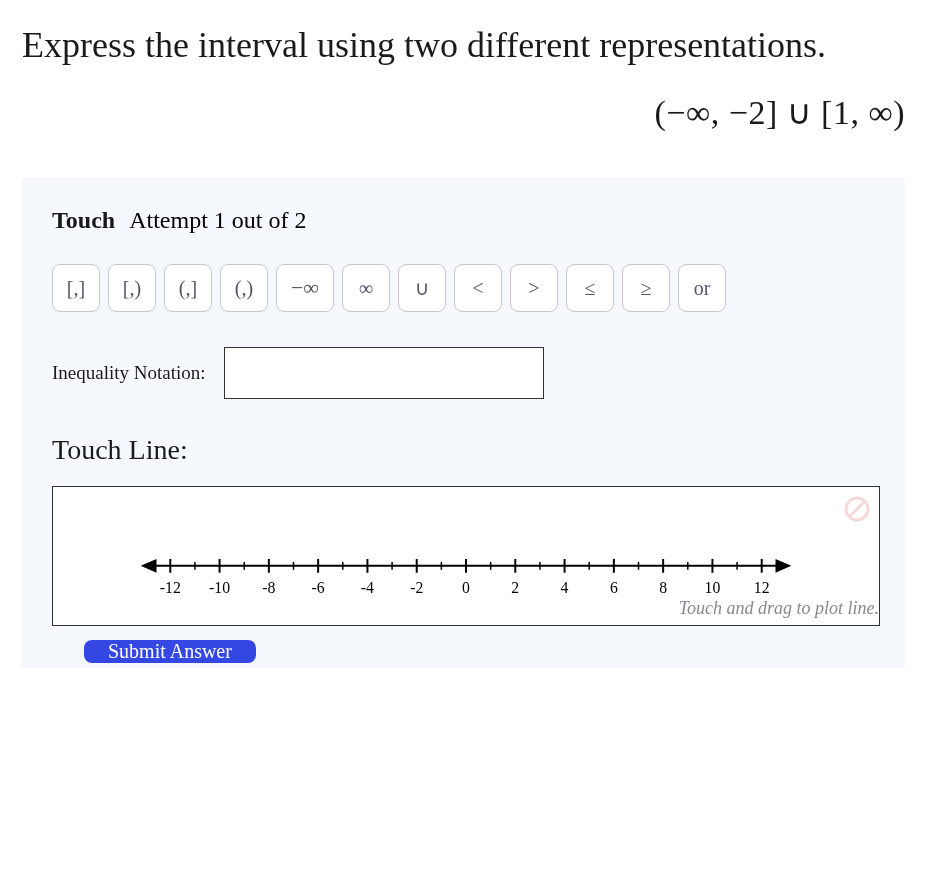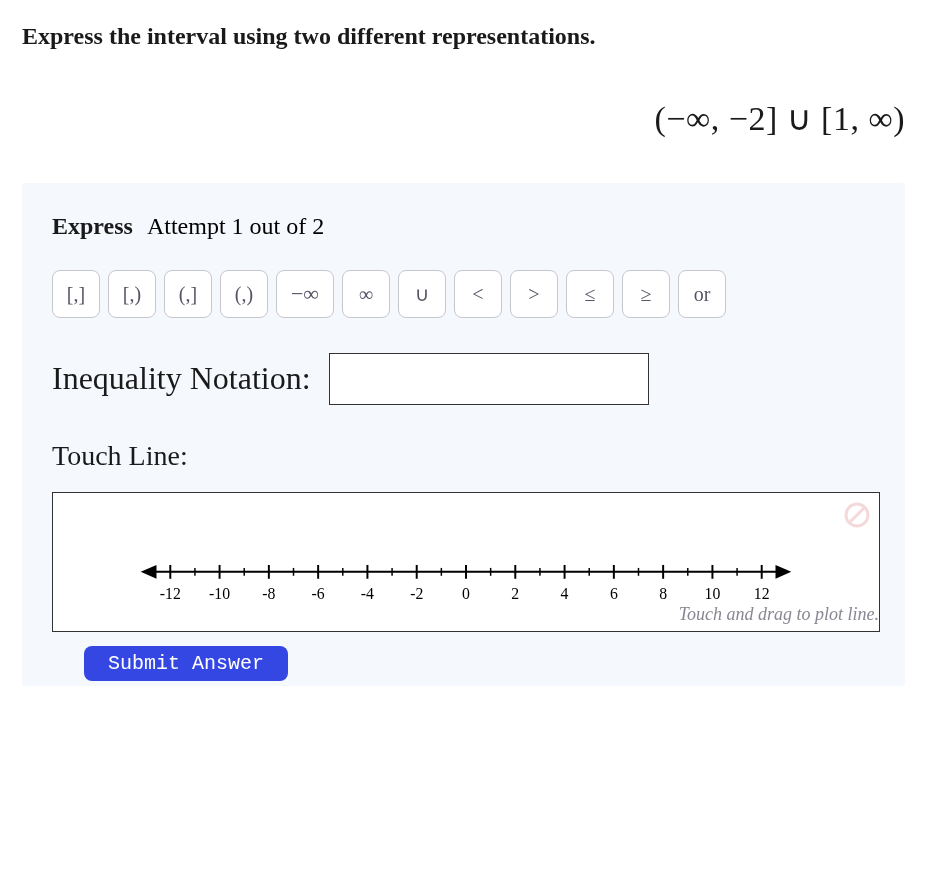--- a/index.html
+++ b/index.html
@@ -8,24 +8,24 @@
       padding: 0;
     }
     body {
       font-family: Georgia, 'Times New Roman', serif;
       background: #ffffff;
       width: 927px;
       padding: 20px 22px;
       color: #1a1a1a;
     }
     .prompt {
-      font-size: 24px;
-      font-weight: 700;
+      font-size: 36px;
+      font-weight: 400;
       line-height: 1.4;
-      margin-bottom: 44px;
+      margin-bottom: 22px;
     }
     .expression {
       text-align: right;
       font-size: 34px;
       font-family: 'Cambria Math', 'STIX', Georgia, serif;
       margin-bottom: 45px;
       letter-spacing: 0.5px;
     }
     .answer-panel {
       background: #f5f8fd;
@@ -69,21 +69,21 @@
     .tool-btn.wide {
       min-width: 58px;
       font-size: 22px;
     }
     .row {
       display: flex;
       align-items: center;
       margin-bottom: 35px;
     }
     .row-label {
-      font-size: 32px;
+      font-size: 19px;
       font-weight: 400;
       margin-right: 18px;
     }
     .inequality-input {
       width: 320px;
       height: 52px;
       border: 1px solid #333333;
       background: #ffffff;
       font-size: 22px;
       padding: 0 10px;
@@ -123,39 +123,39 @@
       position: absolute;
       bottom: 6px;
       left: 0;
       right: 0;
     }
     .submit-btn {
       background: #3447e2;
       color: #ffffff;
       border: none;
       font-size: 20px;
-      padding: 6px 24px;
+      padding: 0 24px;
       border-radius: 8px;
       cursor: pointer;
-      font-family: Liberation Mono, monospace;
+      font-family: Liberation Serif, serif;
       margin-left: 32px;
       margin-top: 2px;
     }
   </style>
 </head>
 <body>
 
 <div class="prompt">Express the interval using two different representations.</div>
 
 <div class="expression">(−∞, −2] ∪ [1, ∞)</div>
 
 <div class="answer-panel">
 
   <div class="answer-header">
-    <span class="label">Express</span>
+    <span class="label">Touch</span>
     <span class="attempt">Attempt 1 out of 2</span>
   </div>
 
   <div class="toolbar">
     <button class="tool-btn">[,]</button>
     <button class="tool-btn">[,)</button>
     <button class="tool-btn">(,]</button>
     <button class="tool-btn">(,)</button>
     <button class="tool-btn wide">−∞</button>
     <button class="tool-btn">∞</button>

